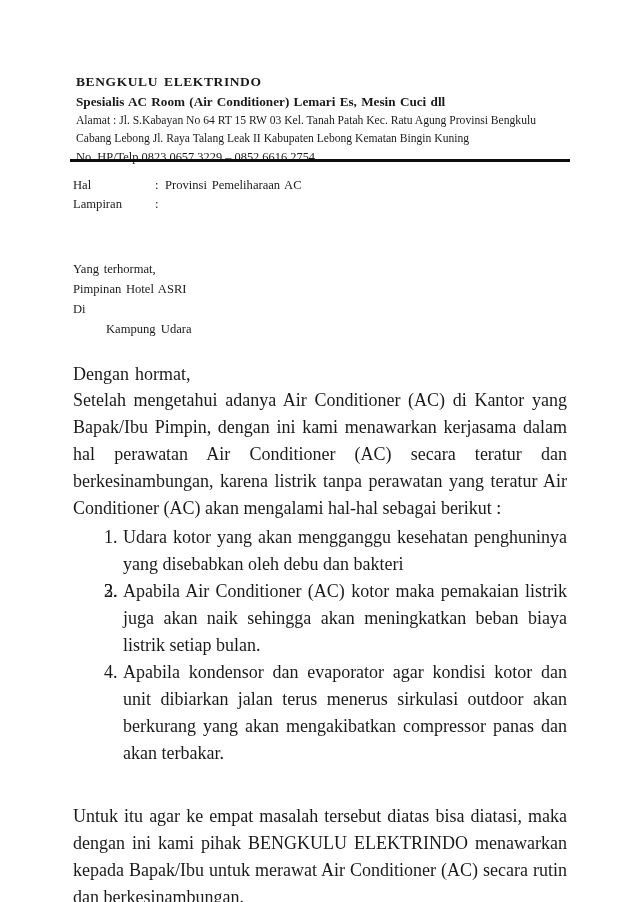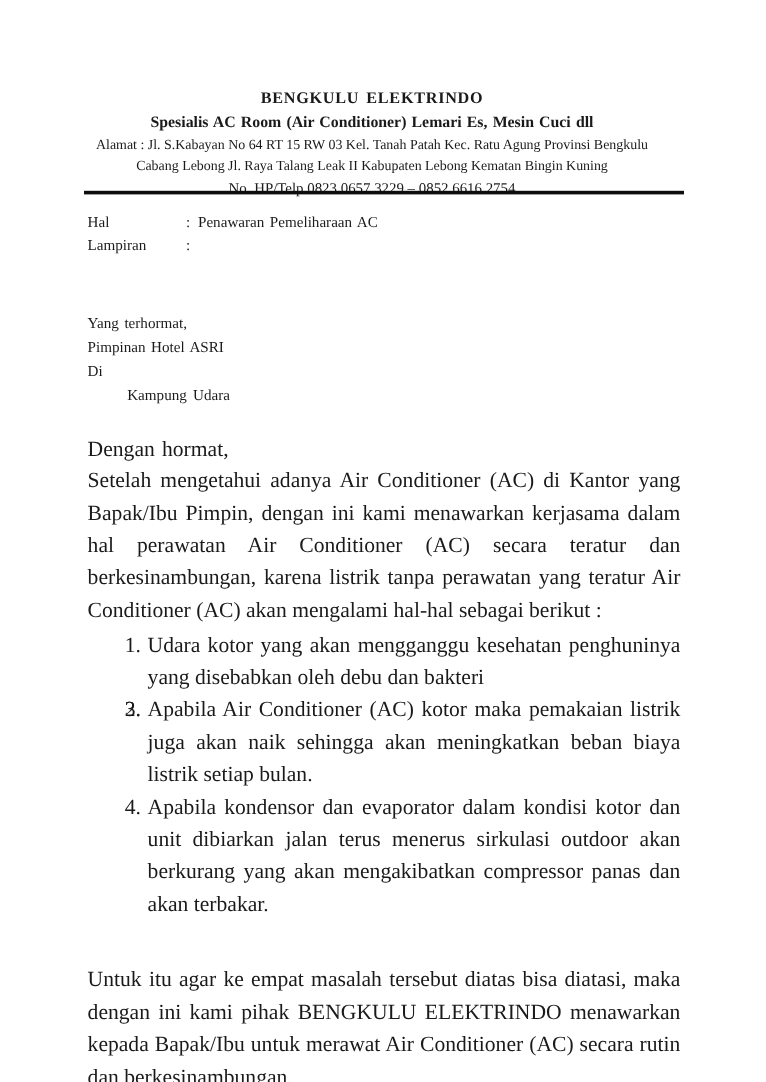--- a/index.html
+++ b/index.html
@@ -18,24 +18,24 @@
     height: 902px;
     margin: 0 auto;
     background: #ffffff;
     overflow: hidden;
     box-sizing: border-box;
   }
 
   
   .letterhead {
     position: absolute;
-    left: 60px;
+    left: 76px;
     top: 72px;
     width: 500px;
-    text-align: center;
+    text-align: left;
   }
   .lh-title {
     font-size: 13.5px;
     font-weight: bold;
     letter-spacing: 0.6px;
     line-height: 19px;
     word-spacing: 2px;
   }
   .lh-subtitle {
     font-size: 13.2px;
@@ -171,21 +171,21 @@
     <div class="lh-address">Cabang Lebong Jl. Raya Talang Leak II Kabupaten Lebong Kematan Bingin Kuning</div>
     <div class="lh-phone">No. HP/Telp  0823 0657 3229 – 0852 6616 2754</div>
   </div>
 
   <div class="rule"></div>
 
   <div class="meta">
     <div class="meta-row">
       <span class="meta-label">Hal</span>
       <span class="meta-colon">:</span>
-      <span class="meta-value">Penawaran  Pemeliharaan  AC</span>
+      <span class="meta-value">Provinsi  Pemeliharaan  AC</span>
     </div>
     <div class="meta-row">
       <span class="meta-label">Lampiran</span>
       <span class="meta-colon">:</span>
       <span class="meta-value"></span>
     </div>
   </div>
 
   <div class="addressee">
     <div class="addressee-line">Yang  terhormat,</div>
@@ -207,21 +207,21 @@
       </li>
       <li class="issue">
         <span class="issue-num">2.</span>
       </li>
       <li class="issue">
         <span class="issue-num">3.</span>
         <span class="issue-text">Apabila  Air  Conditioner  (AC)  kotor  maka  pemakaian listrik  juga  akan  naik  sehingga akan meningkatkan  beban biaya  listrik  setiap bulan.</span>
       </li>
       <li class="issue">
         <span class="issue-num">4.</span>
-        <span class="issue-text">Apabila  kondensor  dan  evaporator  dalam  kondisi kotor  dan  unit  dibiarkan  jalan  terus menerus  sirkulasi  outdoor  akan  berkurang  yang  akan  mengakibatkan  compressor panas dan akan terbakar.</span>
+        <span class="issue-text">Apabila  kondensor  dan  evaporator  agar  kondisi kotor  dan  unit  dibiarkan  jalan  terus menerus  sirkulasi  outdoor  akan  berkurang  yang  akan  mengakibatkan  compressor panas dan akan terbakar.</span>
       </li>
     </ol>
 
     <div class="para-last closing">Untuk  itu  agar  ke  empat  masalah  tersebut  diatas  bisa  diatasi,  maka  dengan  ini  kami pihak  BENGKULU  ELEKTRINDO  menawarkan  kepada  Bapak/Ibu  untuk  merawat  Air Conditioner  (AC) secara rutin  dan berkesinambungan.</div>
 
   </div>
 
 </div>
 
 </body></html>

